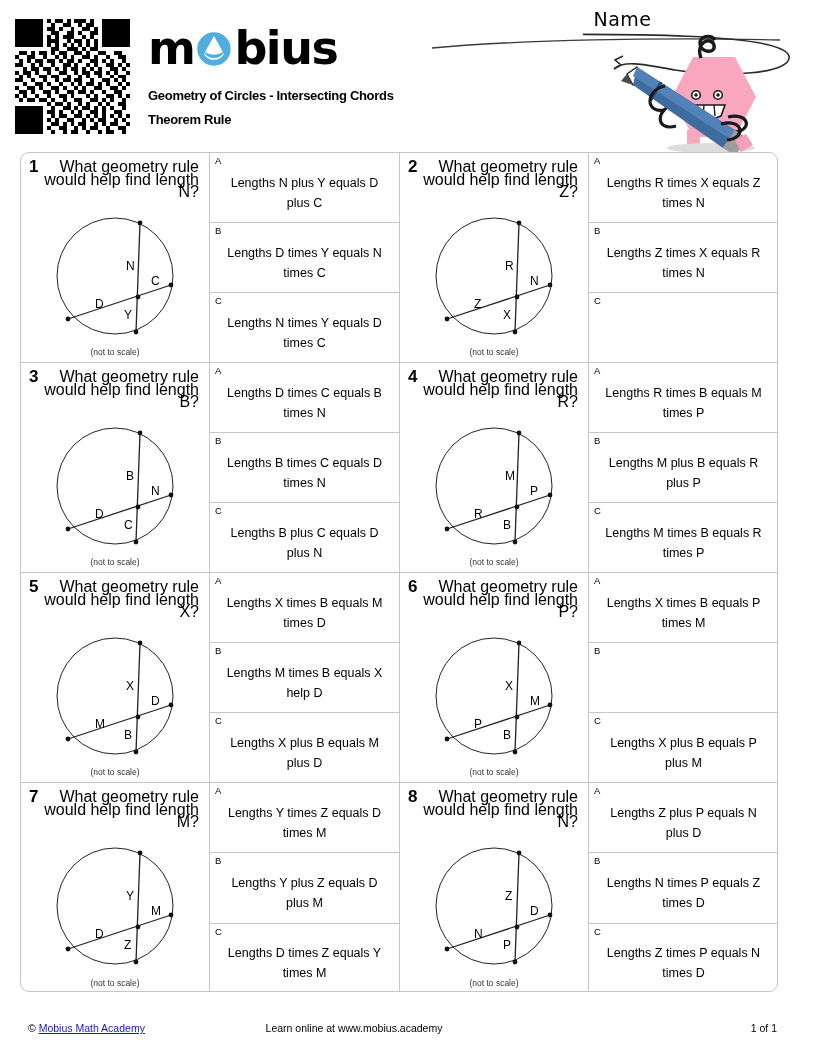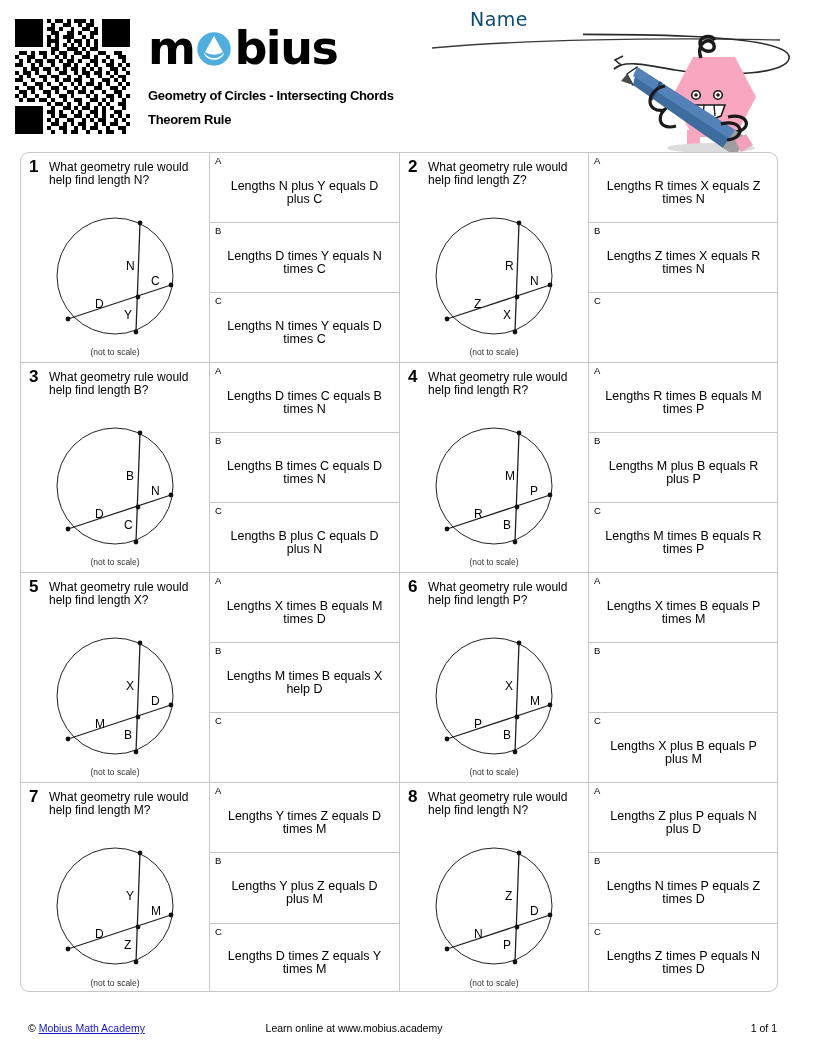--- a/index.html
+++ b/index.html
@@ -67,23 +67,24 @@
   }
 
   .name-area {
     position: absolute;
     left: 425px; top: 8px;
     width: 350px;
   }
   .name-label {
     font-family: "DejaVu Sans", sans-serif;
     font-size: 19px;
-    color: #0c4a6e;
+    color: #000000;
     margin-left: 45px;
     letter-spacing: 0.5px;
+    text-align: center;
   }
   .name-line {
     position: absolute;
     left: 430px; top: 36px;
     width: 352px; height: 14px;
   }
 
   .mascot {
     position: absolute;
     left: 583px; top: 12px;
@@ -122,24 +123,24 @@
   }
   .qnum {
     position: absolute;
     left: 8px; top: 4px;
     font-family: "Liberation Sans", sans-serif;
     font-weight: bold;
     font-size: 17px;
     line-height: 19px;
   }
   .qtext {
-    margin: 3px 6px 0 24px;
-    font-size: 12px;
+    margin: 3px 6px 0 12px;
+    font-size: 16px;
     line-height: 12.5px;
-    text-align: left;
+    text-align: right;
     font-family: "Liberation Sans", sans-serif;
   }
   .diagram {
     position: absolute;
     left: 0; right: 0; top: 62px;
     display: flex;
     justify-content: center;
   }
   .notscale {
     position: absolute;
@@ -168,21 +169,21 @@
   .alabel {
     position: absolute;
     left: 5px; top: 2px;
     font-size: 9.5px;
     font-family: "Liberation Sans", sans-serif;
     color: #000;
   }
   .atext {
     text-align: center;
     font-size: 12.5px;
-    line-height: 13px;
+    line-height: 20px;
     font-family: "Liberation Sans", sans-serif;
     padding: 8px 2px 0 2px;
   }
 
   
   .footer {
     position: absolute;
     left: 0; top: 1022px;
     width: 815px;
     font-family: "Liberation Sans", sans-serif;
@@ -765,20 +766,21 @@
         <div class="answer">
           <span class="alabel">A</span>
           <span class="atext">Lengths X times B equals M times D</span>
         </div>
         <div class="answer">
           <span class="alabel">B</span>
           <span class="atext">Lengths M times B equals X help D</span>
         </div>
         <div class="answer">
           <span class="alabel">C</span>
+          <span class="atext">Lengths X plus B equals M plus D</span>
         </div>
       </div>
     </div>
 
     <div class="qcell">
       <div class="prompt-col">
         <div class="qnum">6</div>
         <div class="qtext">What geometry rule would help find length P?</div>
         <div class="diagram">
           <svg width="122" height="122" viewBox="0 0 122 122">

